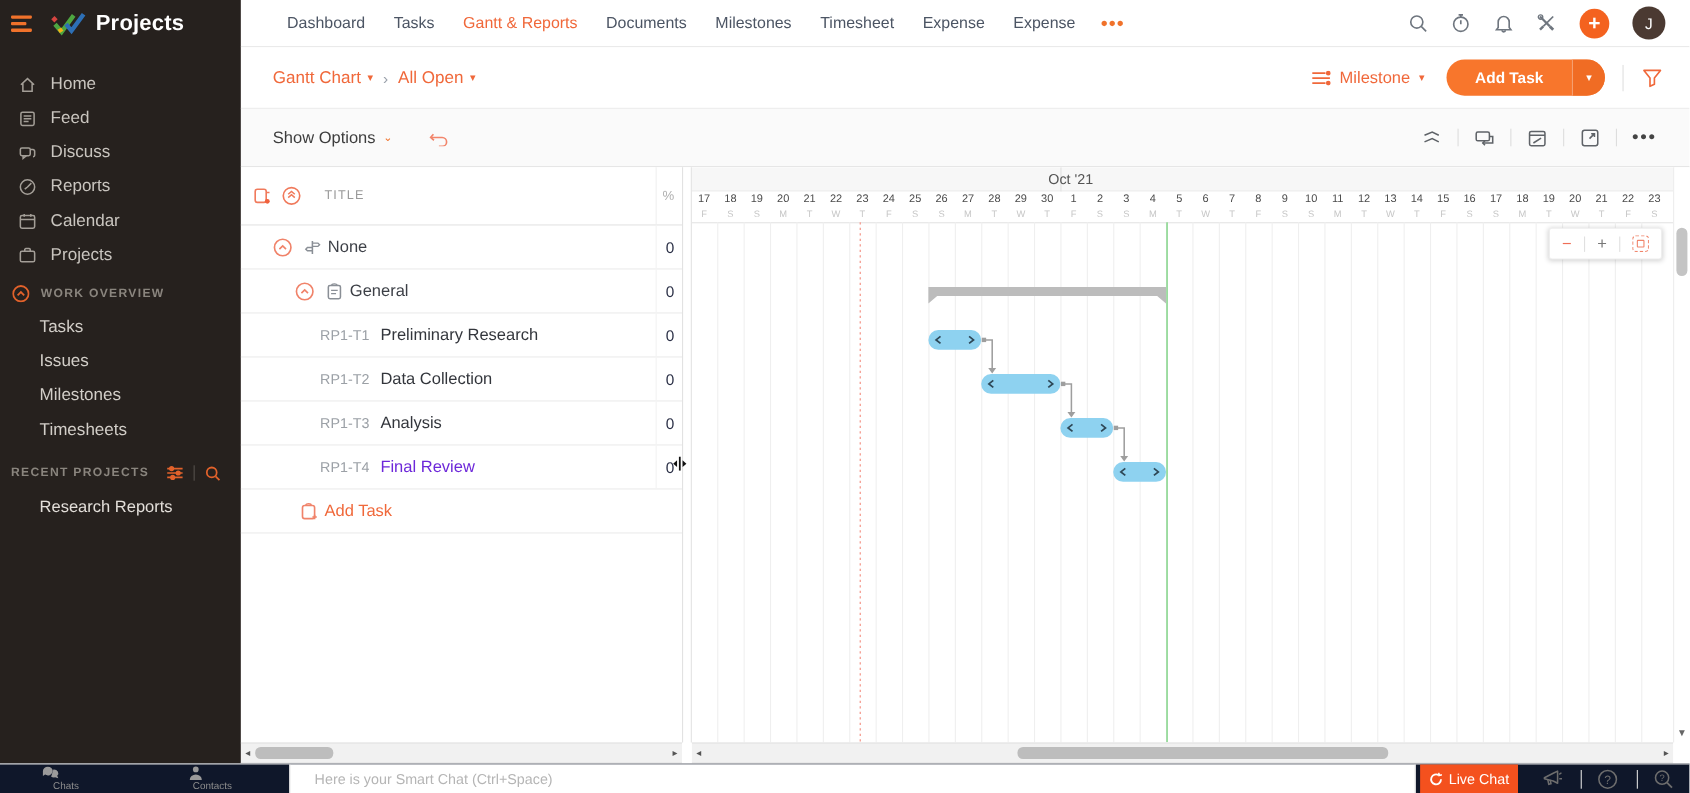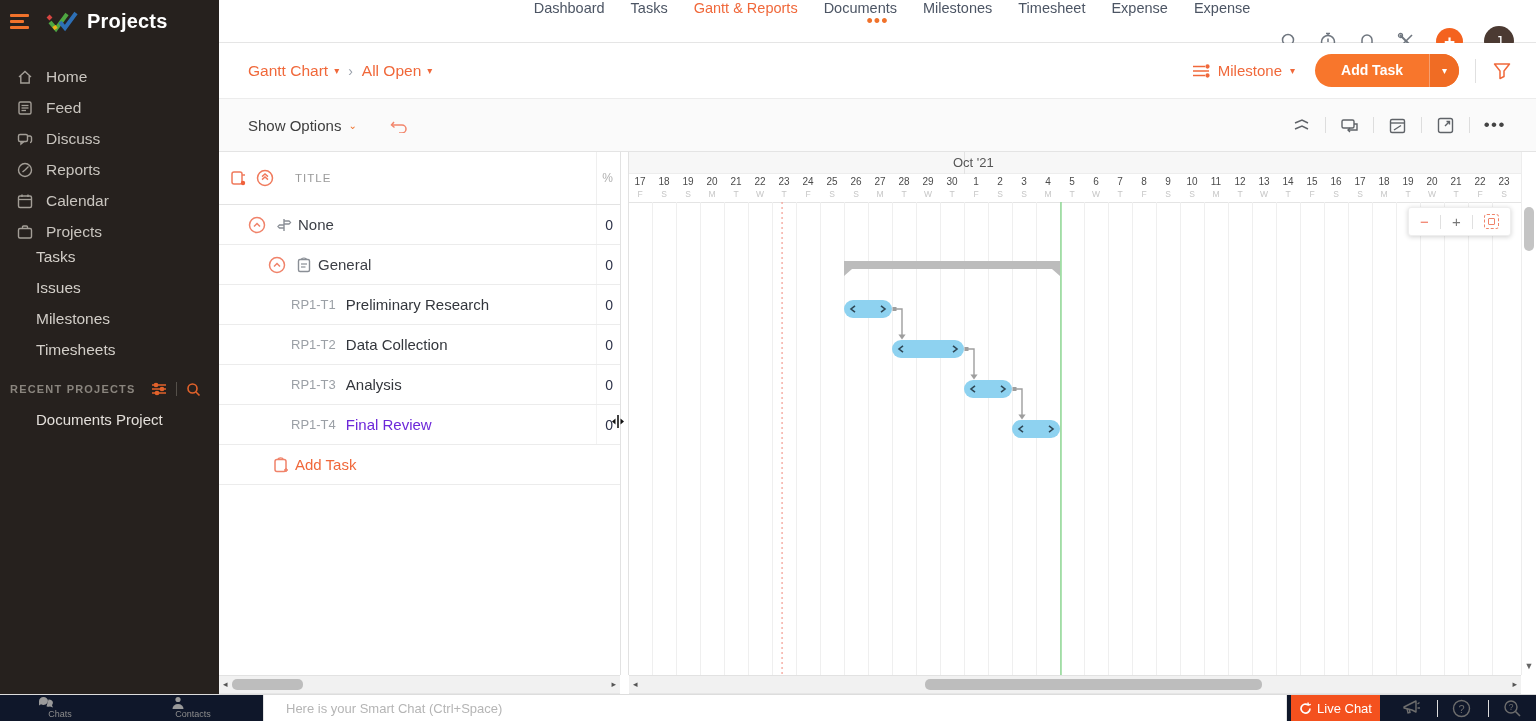--- a/index.html
+++ b/index.html
@@ -20,21 +20,21 @@
   .sub-item { padding-left:36px; height:31px; display:flex; align-items:center; font-size:15.5px; color:#d2cec8; cursor:pointer; }
   #main-nav-list { margin-top:12px; }
   #work-overview-title { padding-left:11px; margin-top:11px; }
   #work-overview-title .wo-icon { margin-right:10px; }
   #recent-title-row { display:flex; align-items:center; height:30px; margin-top:9px; padding-left:10px; }
   #recent-title-row .spacer { flex:1; }
   #recent-icons { display:flex; align-items:center; gap:9px; padding-right:18px; color:#e26a2c; }
   #recent-icons .vdiv { width:1px; height:14px; background:#55504a; }
 
   
-  #topbar { position:absolute; left:219px; top:0; width:1317px; height:43px; background:#fff; border-bottom:1px solid #e5e5e5; display:flex; align-items:center;flex-direction:column; }
+  #topbar { position:absolute; left:219px; top:0; width:1317px; height:43px; background:#fff; border-bottom:1px solid #e5e5e5; display:flex; align-items:center; }
   #nav-tabs { display:flex; align-items:center; margin-left:29px; gap:0; }
   .tab { font-size:14.5px; color:#4c5564; padding:0 13px; cursor:pointer; white-space:nowrap; }
   .tab.active { color:#f0683a; }
   #nav-more { color:#f0722b; font-size:18px; letter-spacing:1px; padding:0 10px; cursor:pointer; line-height:10px; }
   #top-icons { margin-left:auto; display:flex; align-items:center; gap:21px; padding-right:22px; }
   .tico { width:18px; height:18px; color:#6f767f; cursor:pointer; }
   #plus-btn { width:27px; height:27px; border-radius:50%; background:#f4621f; color:#fff; font-size:19px; display:flex; align-items:center; justify-content:center; cursor:pointer; font-weight:bold; line-height:1; }
   #avatar { width:30px; height:30px; border-radius:50%; background:#4b3a32; color:#fff; font-size:14px; display:flex; align-items:center; justify-content:center; cursor:pointer; }
 
   
@@ -188,20 +188,27 @@
           <span>Calendar</span>
         </div>
         <div class="side-item">
           <svg class="si" viewBox="0 0 18 18">
             <rect x="2.5" y="5.5" width="13" height="9.5" rx="1.5" fill="none" stroke="currentColor" stroke-width="1.4"></rect>
             <path d="M6.5 5.5 L6.5 4 a1 1 0 0 1 1 -1 L10.5 3 a1 1 0 0 1 1 1 L11.5 5.5" fill="none" stroke="currentColor" stroke-width="1.4"></path>
           </svg>
           <span>Projects</span>
         </div>
       </div>
+    <div class="side-sec-title" id="work-overview-title">
+      <svg class="wo-icon" width="16" height="16" viewBox="0 0 16 16">
+          <circle cx="8" cy="8" r="7" fill="none" stroke="#e2622b" stroke-width="1.6"></circle>
+          <polyline points="5,9.5 8,6.5 11,9.5" fill="none" stroke="#e2622b" stroke-width="1.6"></polyline>
+        </svg>
+      <span>WORK OVERVIEW</span>
+    </div>
     <div id="work-overview-list">
         <div class="sub-item">Tasks</div>
         <div class="sub-item">Issues</div>
         <div class="sub-item">Milestones</div>
         <div class="sub-item">Timesheets</div>
       </div>
     <div id="recent-title-row">
       <span class="side-sec-title">RECENT PROJECTS</span>
       <span class="spacer"></span>
       <span id="recent-icons">
@@ -216,21 +223,21 @@
             </g>
           </svg>
         <span class="vdiv"></span>
         <svg width="15" height="15" viewBox="0 0 15 15">
             <circle cx="6.5" cy="6.5" r="4.5" fill="none" stroke="#e2622b" stroke-width="1.6"></circle>
             <line x1="10" y1="10" x2="13.5" y2="13.5" stroke="#e2622b" stroke-width="1.6"></line>
           </svg>
       </span>
     </div>
     <div id="recent-list">
-        <div class="sub-item" style="font-size: 15px; color: rgb(227, 223, 218);">Documents Project</div>
+        <div class="sub-item" style="font-size: 15px; color: rgb(227, 223, 218);">Research Reports</div>
       </div>
   </aside>
 
   <header id="topbar">
     <nav id="nav-tabs">
         <span class="tab">Dashboard</span>
         <span class="tab">Tasks</span>
         <span class="tab active">Gantt &amp; Reports</span>
         <span class="tab">Documents</span>
         <span class="tab">Milestones</span>

